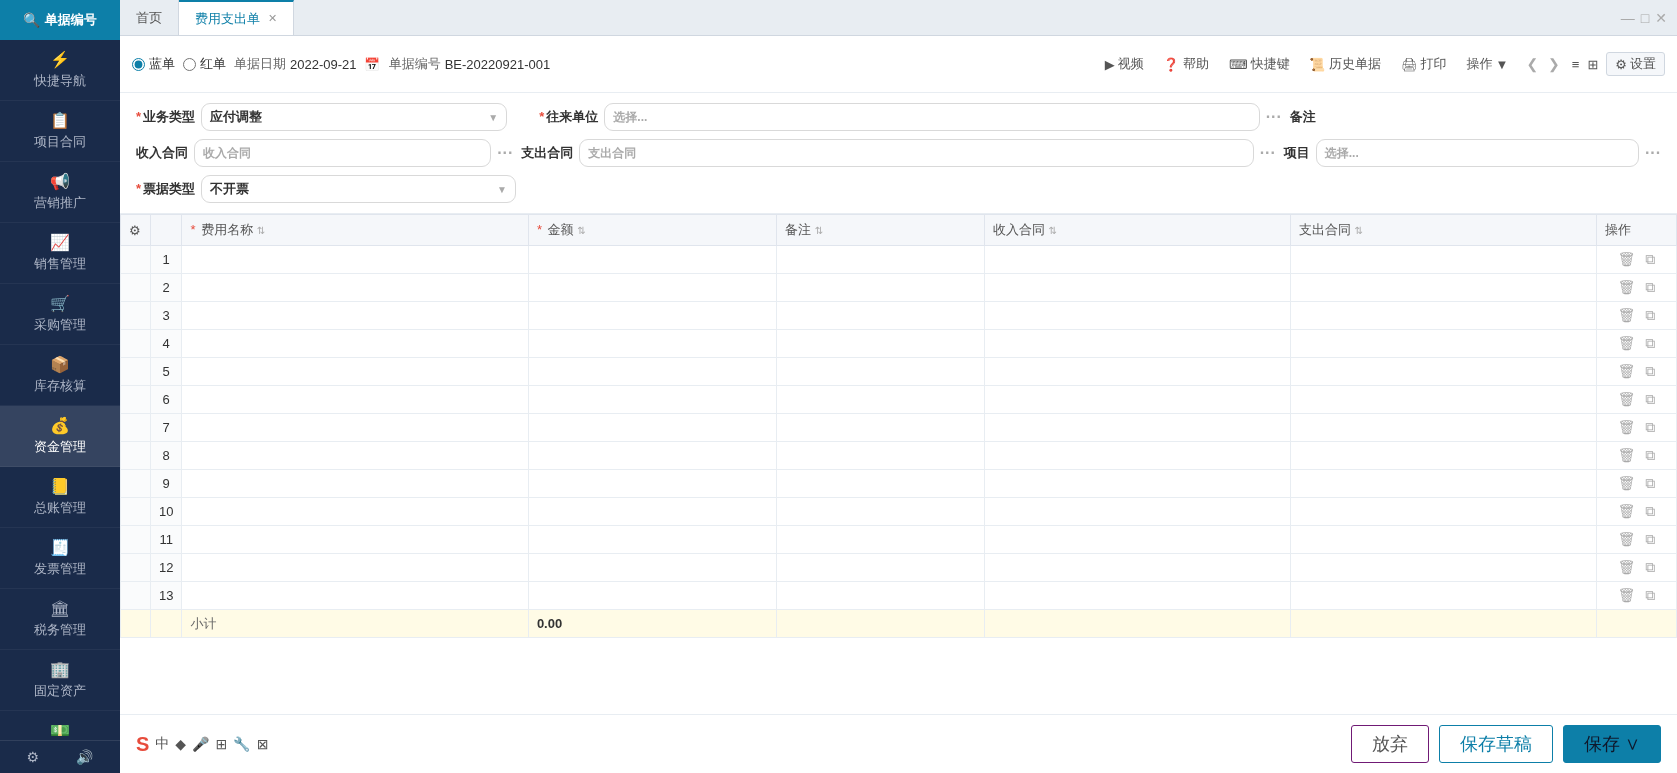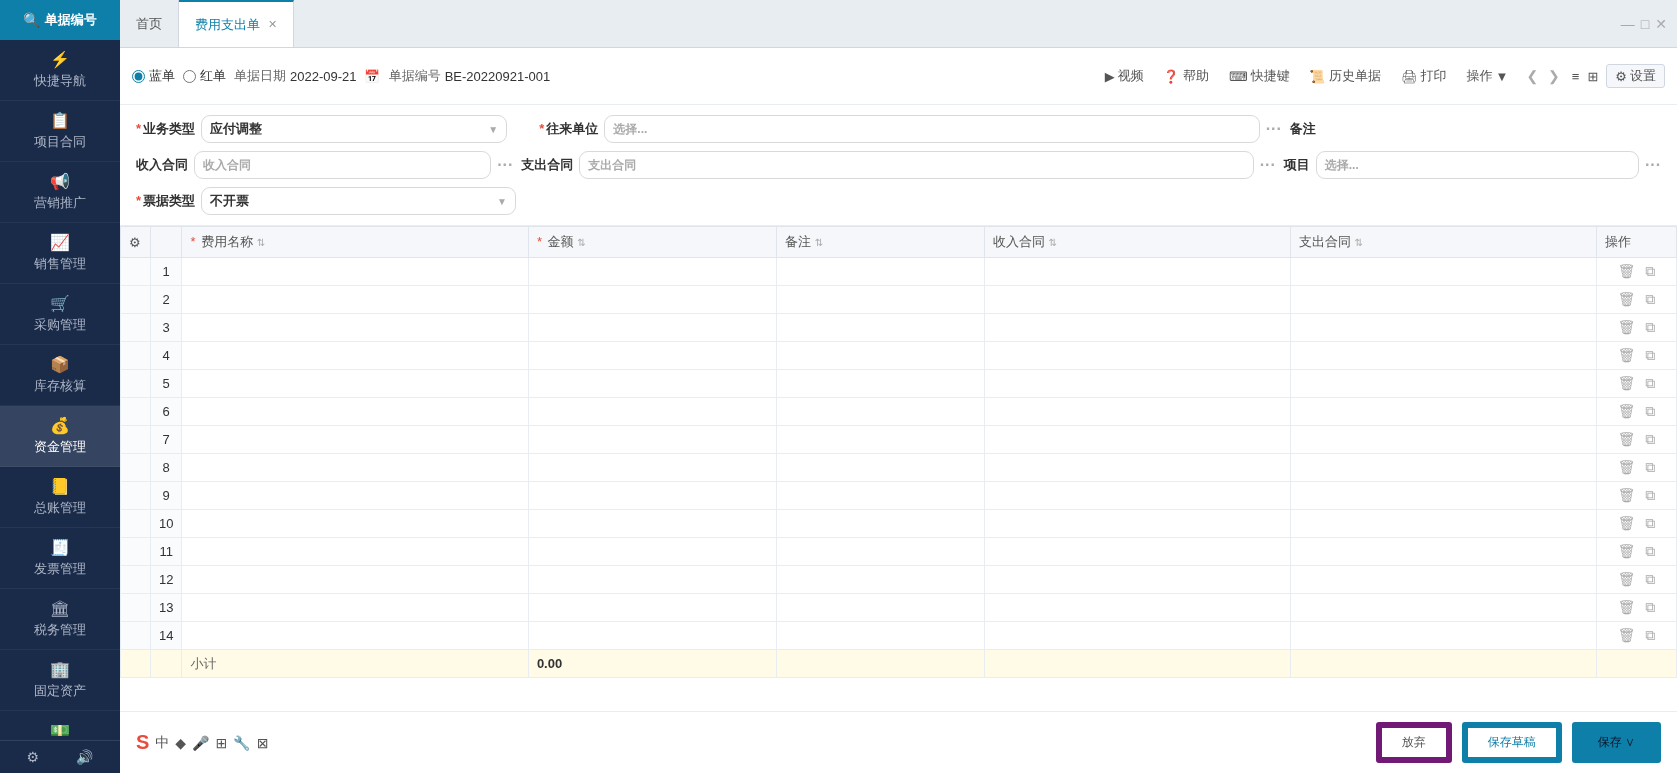--- a/index.html
+++ b/index.html
@@ -50,21 +50,21 @@
     
     .main { flex: 1; display: flex; flex-direction: column; overflow: hidden; }
 
     
     .tab-bar {
       background: #e8edf2;
       display: flex;
       align-items: center;
       padding: 0 0;
       border-bottom: 1px solid #d0d7e0;
-      height: 48px;
+      height: 36px;
       flex-shrink: 0;
     }
     .tab {
       display: flex;
       align-items: center;
       padding: 0 16px;
       height: 100%;
       cursor: pointer;
       font-size: 13px;
       color: #555;
@@ -218,22 +218,22 @@
       gap: 10px;
       flex-shrink: 0;
     }
     .bottom-icons { display: flex; align-items: center; gap: 6px; margin-right: auto; }
     .bottom-icon { font-size: 18px; color: #e74c3c; cursor: pointer; }
     .bottom-icon-sm { font-size: 14px; color: #555; cursor: pointer; }
     .btn {
       padding: 6px 20px;
       border-radius: 3px;
       cursor: pointer;
-      font-size: 12px;
-      border: 6px solid #701a75;
+      font-size: 18px;
+      border: 1px solid #701a75;
     }
     .btn-default { background: white; color: #555; }
     .btn-secondary { background: white; color: #0d7fa8; border-color: #0d7fa8; }
     .btn-primary { background: #0d7fa8; color: #0f172a; border-color: #0d7fa8; }
 
     .nav-arrows { display: flex; align-items: center; gap: 2px; }
     .nav-arrow { cursor: pointer; color: #aaa; font-size: 14px; padding: 2px 4px; }
   </style>
 </head>
 <body>
@@ -641,33 +641,20 @@
     <td></td>
     <td></td>
     <td></td>
     <td></td>
     <td></td>
     <td class="ops-cell">
       <span class="op-icon" title="删除">🗑</span>
       <span class="op-icon" title="复制">⧉</span>
     </td>
   </tr>
-            <tr>
-    <td class="row-num"></td>
-    <td class="row-num">14</td>
-    <td></td>
-    <td></td>
-    <td></td>
-    <td></td>
-    <td></td>
-    <td class="ops-cell">
-      <span class="op-icon" title="删除">🗑</span>
-      <span class="op-icon" title="复制">⧉</span>
-    </td>
-  </tr>
             <tr class="subtotal-row">
   <td></td>
   <td></td>
   <td>
     <span class="subtotal-label">小计</span>
   </td>
   <td>
     <span class="subtotal-value">0.00</span>
   </td>
   <td></td>

